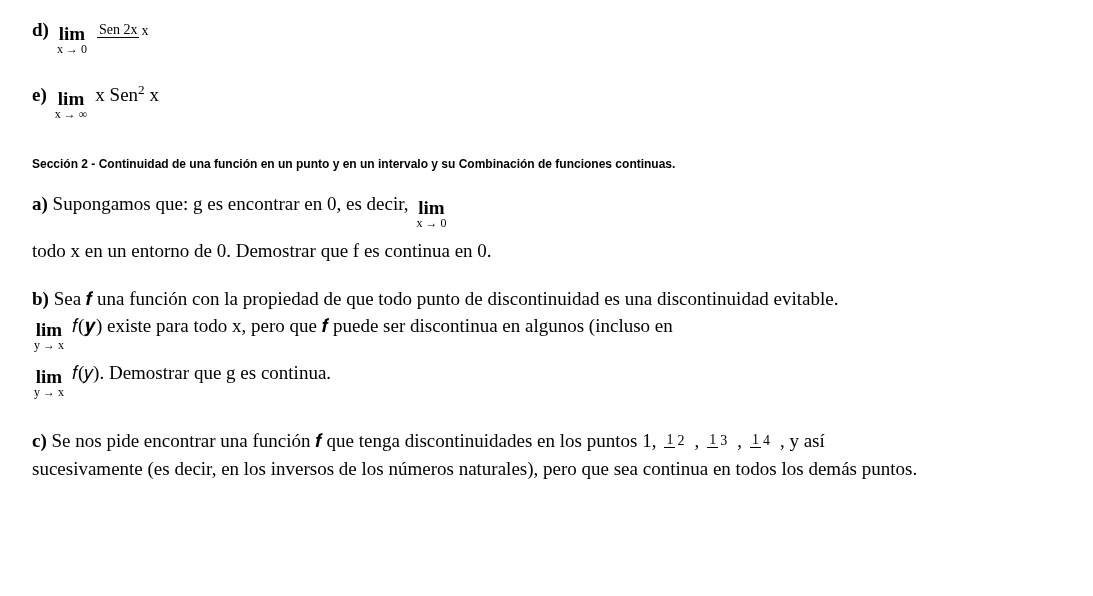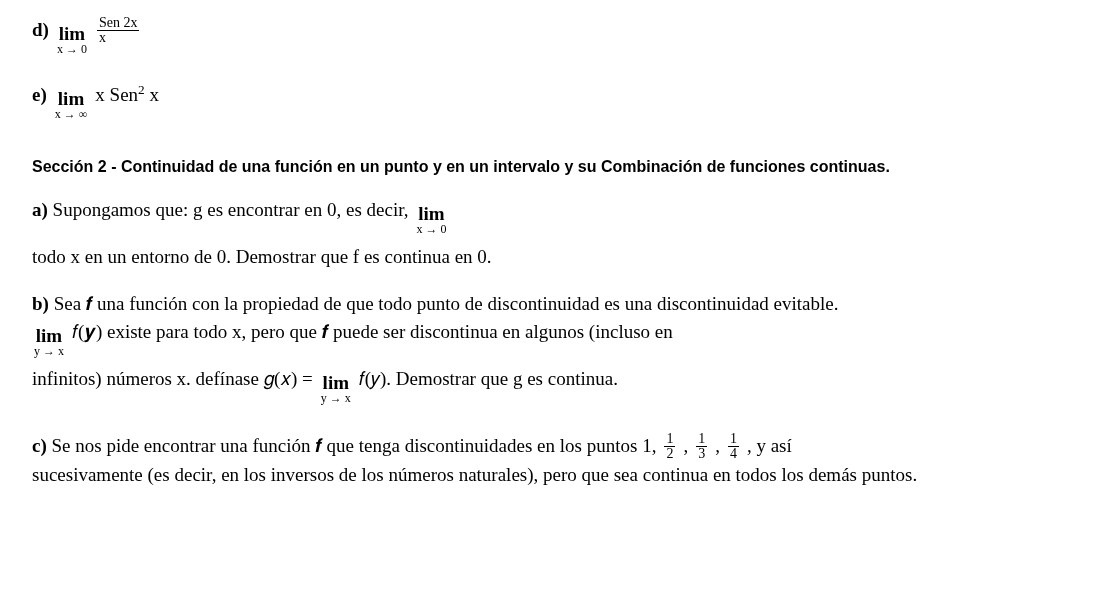--- a/index.html
+++ b/index.html
@@ -43,37 +43,37 @@
   }
   .lim .lim-top {
     font-weight: bold;
   }
   .lim .lim-sub {
     font-size: 12px;
   }
   
   .frac {
     display: inline-flex;
-    flex-direction: column;
-    align-items: flex-start;
+    flex-direction: row;
+    align-items: flex-end;
     vertical-align: middle;
     line-height: 1.0;
-    margin: 0 2px;
+    margin: 7px 2px;
   }
   .frac .num, .frac .den {
     font-size: 14px;
     padding: 0 2px;
   }
   .frac .num {
     border-bottom: 1px solid #000;
   }
   .sec-title {
     font-family: Arial, Helvetica, sans-serif;
     font-weight: bold;
-    font-size: 16px;
+    font-size: 12px;
     margin: 28px 0 18px 0;
     line-height: 1.35;
   }
   .para {
     margin-bottom: 20px;
   }
   sup { font-size: 0.7em; vertical-align: super; line-height: 0; }
 </style>
 </head>
 <body>
@@ -123,21 +123,20 @@
       <span class="label-bold">b)</span><span> Sea 𝒇 una función con la propiedad de que todo punto de discontinuidad es una discontinuidad evitable.</span>
     </div>
     <div class="row">
       <span class="lim">
         <span class="lim-top">lim</span>
         <span class="lim-sub">y → x</span>
       </span>
       <span>𝑓(𝒚) existe para todo x, pero que 𝒇 puede ser discontinua en algunos (incluso en</span>
     </div>
     <div class="row">
-      <span>infinitos) números x. defínase 𝑔(𝑥) = </span>
       <span class="lim">
         <span class="lim-top">lim</span>
         <span class="lim-sub">y → x</span>
       </span>
       <span>𝑓(𝑦). Demostrar que g es continua.</span>
     </div>
   </div>
 
   <div class="para math">
     <div class="row" style="align-items:center;">

